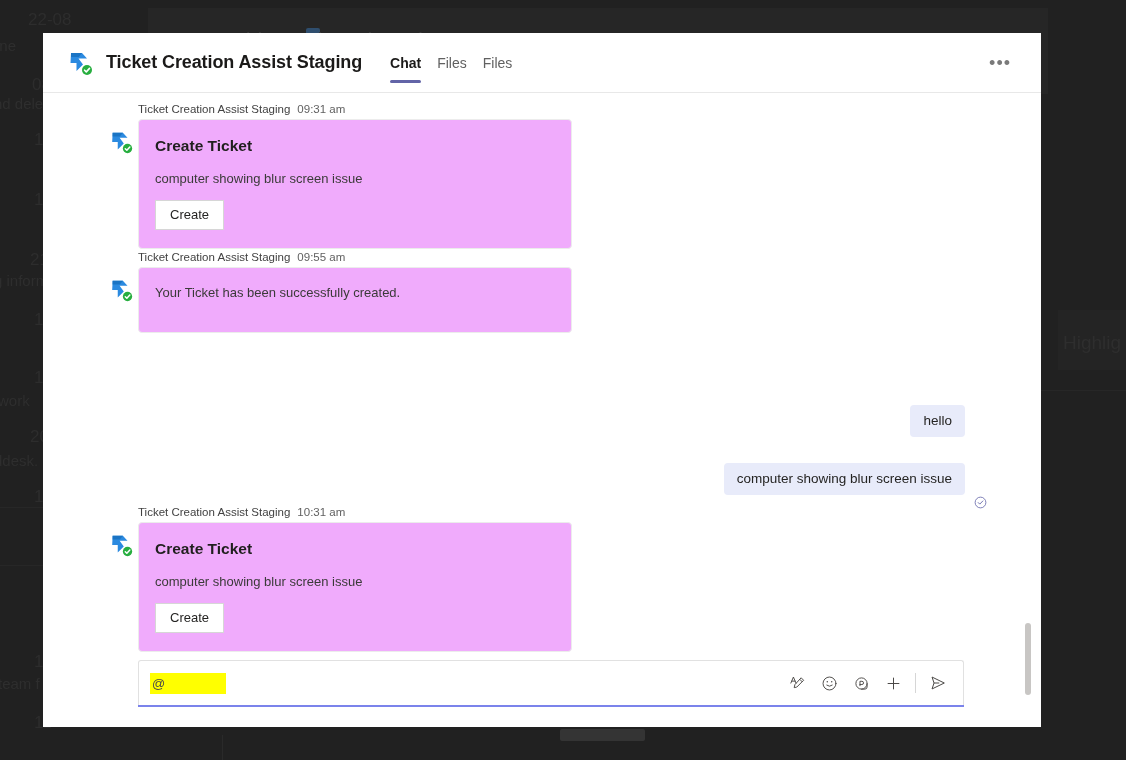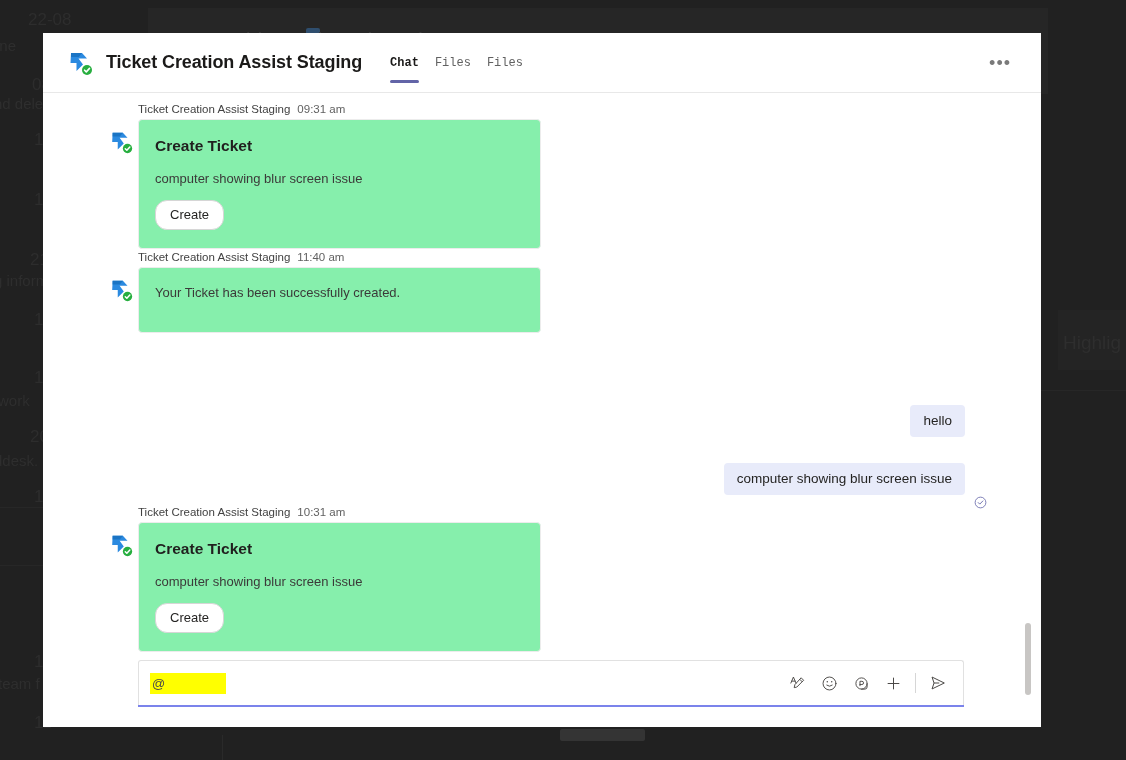--- a/index.html
+++ b/index.html
@@ -101,28 +101,27 @@
   }
   .tabs {
     display: flex;
     align-items: flex-end;
     margin-left: 20px;
     height: 60px;
     padding-bottom: 0;
   }
   .tab {
     position: relative;
-    font-size: 12px;
+    font-size: 14px;
     color: #616161;
     padding: 0 8px;
     height: 60px;
     display: flex;
     align-items: center;
     cursor: pointer;
-    font-family: Liberation Mono, monospace;
   }
   .tab.active {
     color: #1b1a19;
     font-weight: bold;
   }
   .tab.active::after {
     content: "";
     position: absolute;
     left: 8px; right: 8px;
     bottom: 10px;
@@ -182,22 +181,22 @@
     left: 95px; top: 0;
     font-size: 11.5px;
     color: #484644;
     white-space: nowrap;
   }
   .msg-meta .sender { color: #424242; }
   .msg-meta .time { margin-left: 7px; color: #616161; }
   .card {
     position: absolute;
     left: 95px; top: 16px;
-    width: 403px;
-    background: #86efac;
+    width: 434px;
+    background: #f0abfc;
     border: 1px solid #ececec;
     border-radius: 4px;
     padding: 17px 16px 18px 16px;
   }
   .card-title {
     font-size: 15.5px;
     font-weight: bold;
     color: #201f1e;
     margin-bottom: 16px;
   }
@@ -210,21 +209,21 @@
     font-size: 13px;
     color: #6264a7;
     cursor: pointer;
   }
   .card-btn {
     display: inline-block;
     font-size: 13px;
     color: #252423;
     background: #ffffff;
     border: 1px solid #d6d6d6;
-    border-radius: 12px;
+    border-radius: 0;
     padding: 6px 14px 7px 14px;
     cursor: pointer;
   }
 
   
   .user-row { position: absolute; right: 0; }
   .user-time {
     position: absolute;
     right: 0; top: 0;
     font-size: 11.5px;
@@ -395,21 +394,21 @@
         <div class="avatar-wrap">
           <svg width="26" height="26" viewBox="0 0 28 28">
             <path d="M5 4 L16 4 L21 9.5 L12.5 9.5 L17 15.5 L10.5 22 L10.5 14 L4.5 14 Z" fill="#2b8ae0"></path>
             <path d="M5 4 L16 4 L12.8 8 L5 8 Z" fill="#1a74c4"></path>
             <circle cx="21" cy="21" r="6" fill="#ffffff"></circle>
             <circle cx="21" cy="21" r="5" fill="#27ae3f"></circle>
             <path d="M18.6 21.2 L20.3 22.9 L23.5 19.4" stroke="#ffffff" stroke-width="1.6" fill="none" stroke-linecap="round" stroke-linejoin="round"></path>
           </svg>
         </div>
         <div class="msg-meta">
-          <span class="sender">Ticket Creation Assist Staging</span><span class="time">11:40 am</span>
+          <span class="sender">Ticket Creation Assist Staging</span><span class="time">09:55 am</span>
         </div>
         <div class="card">
           <div class="card-text">Your Ticket has been successfully created.</div>
         </div>
       </div>
 
       <div class="user-row" style="top:296px; right:76px;">
         <div class="user-time">10:21 am</div>
         <div class="user-bubble">hello</div>
       </div>

